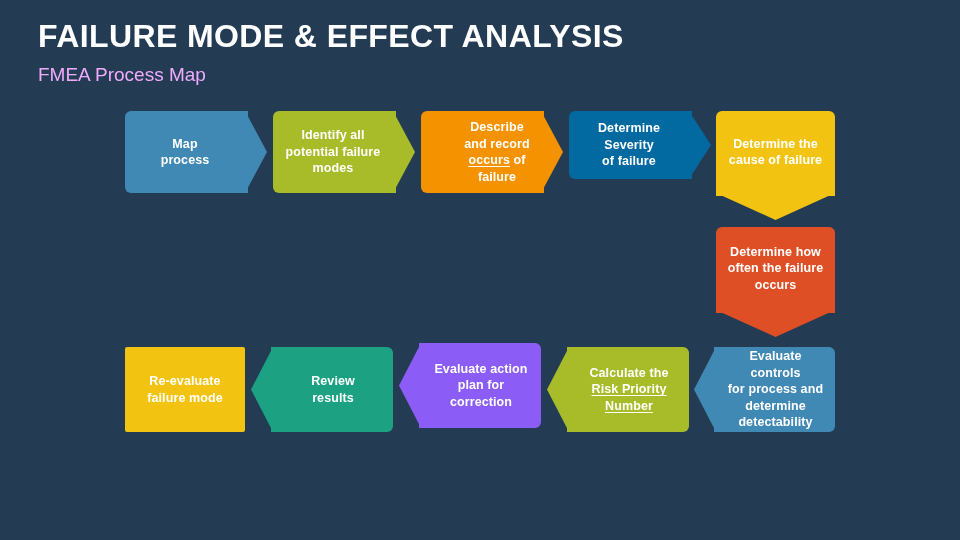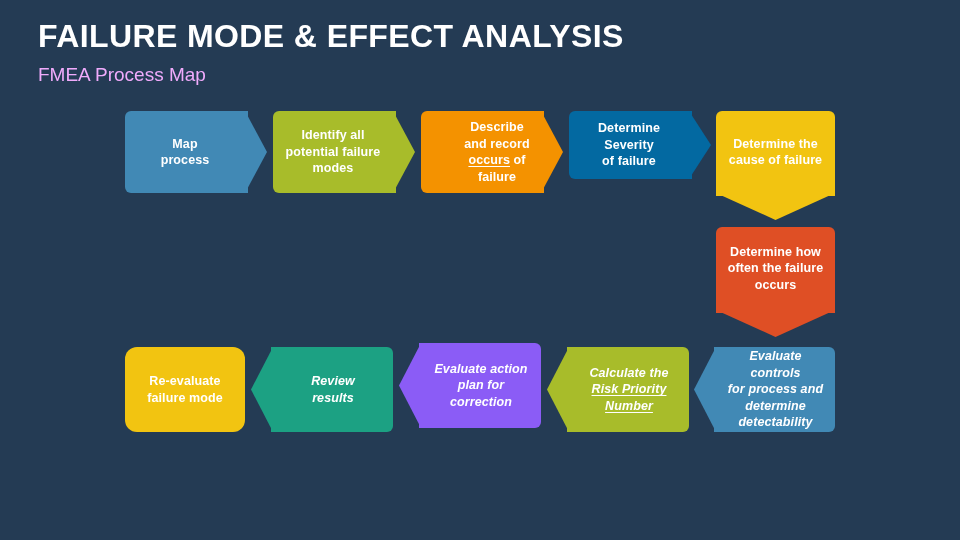--- a/index.html
+++ b/index.html
@@ -65,21 +65,21 @@
     padding: 0 9px;
     width: 100%;
   }
   .node .label u {
     text-decoration: underline;
     text-underline-offset: 1.5px;
   }
 
   
   .shape-plain {
-    border-radius: 12px;
+    border-radius: 2px;
   }
   
   .arrow-right {
     border-radius: 6px 0 0 6px;
   }
   .arrow-right .head {
     position: absolute;
     left: 100%;
     top: 0;
     height: 100%;
@@ -92,21 +92,20 @@
     left: calc(100% - 0.5px);
     top: 0;
     height: 100%;
     width: 3px;
     background: inherit;
   }
 
   
   .arrow-left {
     border-radius: 0 6px 6px 0;
-    font-style: italic;
   }
   .arrow-left .head {
     position: absolute;
     right: 100%;
     top: 0;
     height: 100%;
     width: 22px;
     background: inherit;
     clip-path: polygon(100% 0, 100% 100%, 0 50%);
   }

